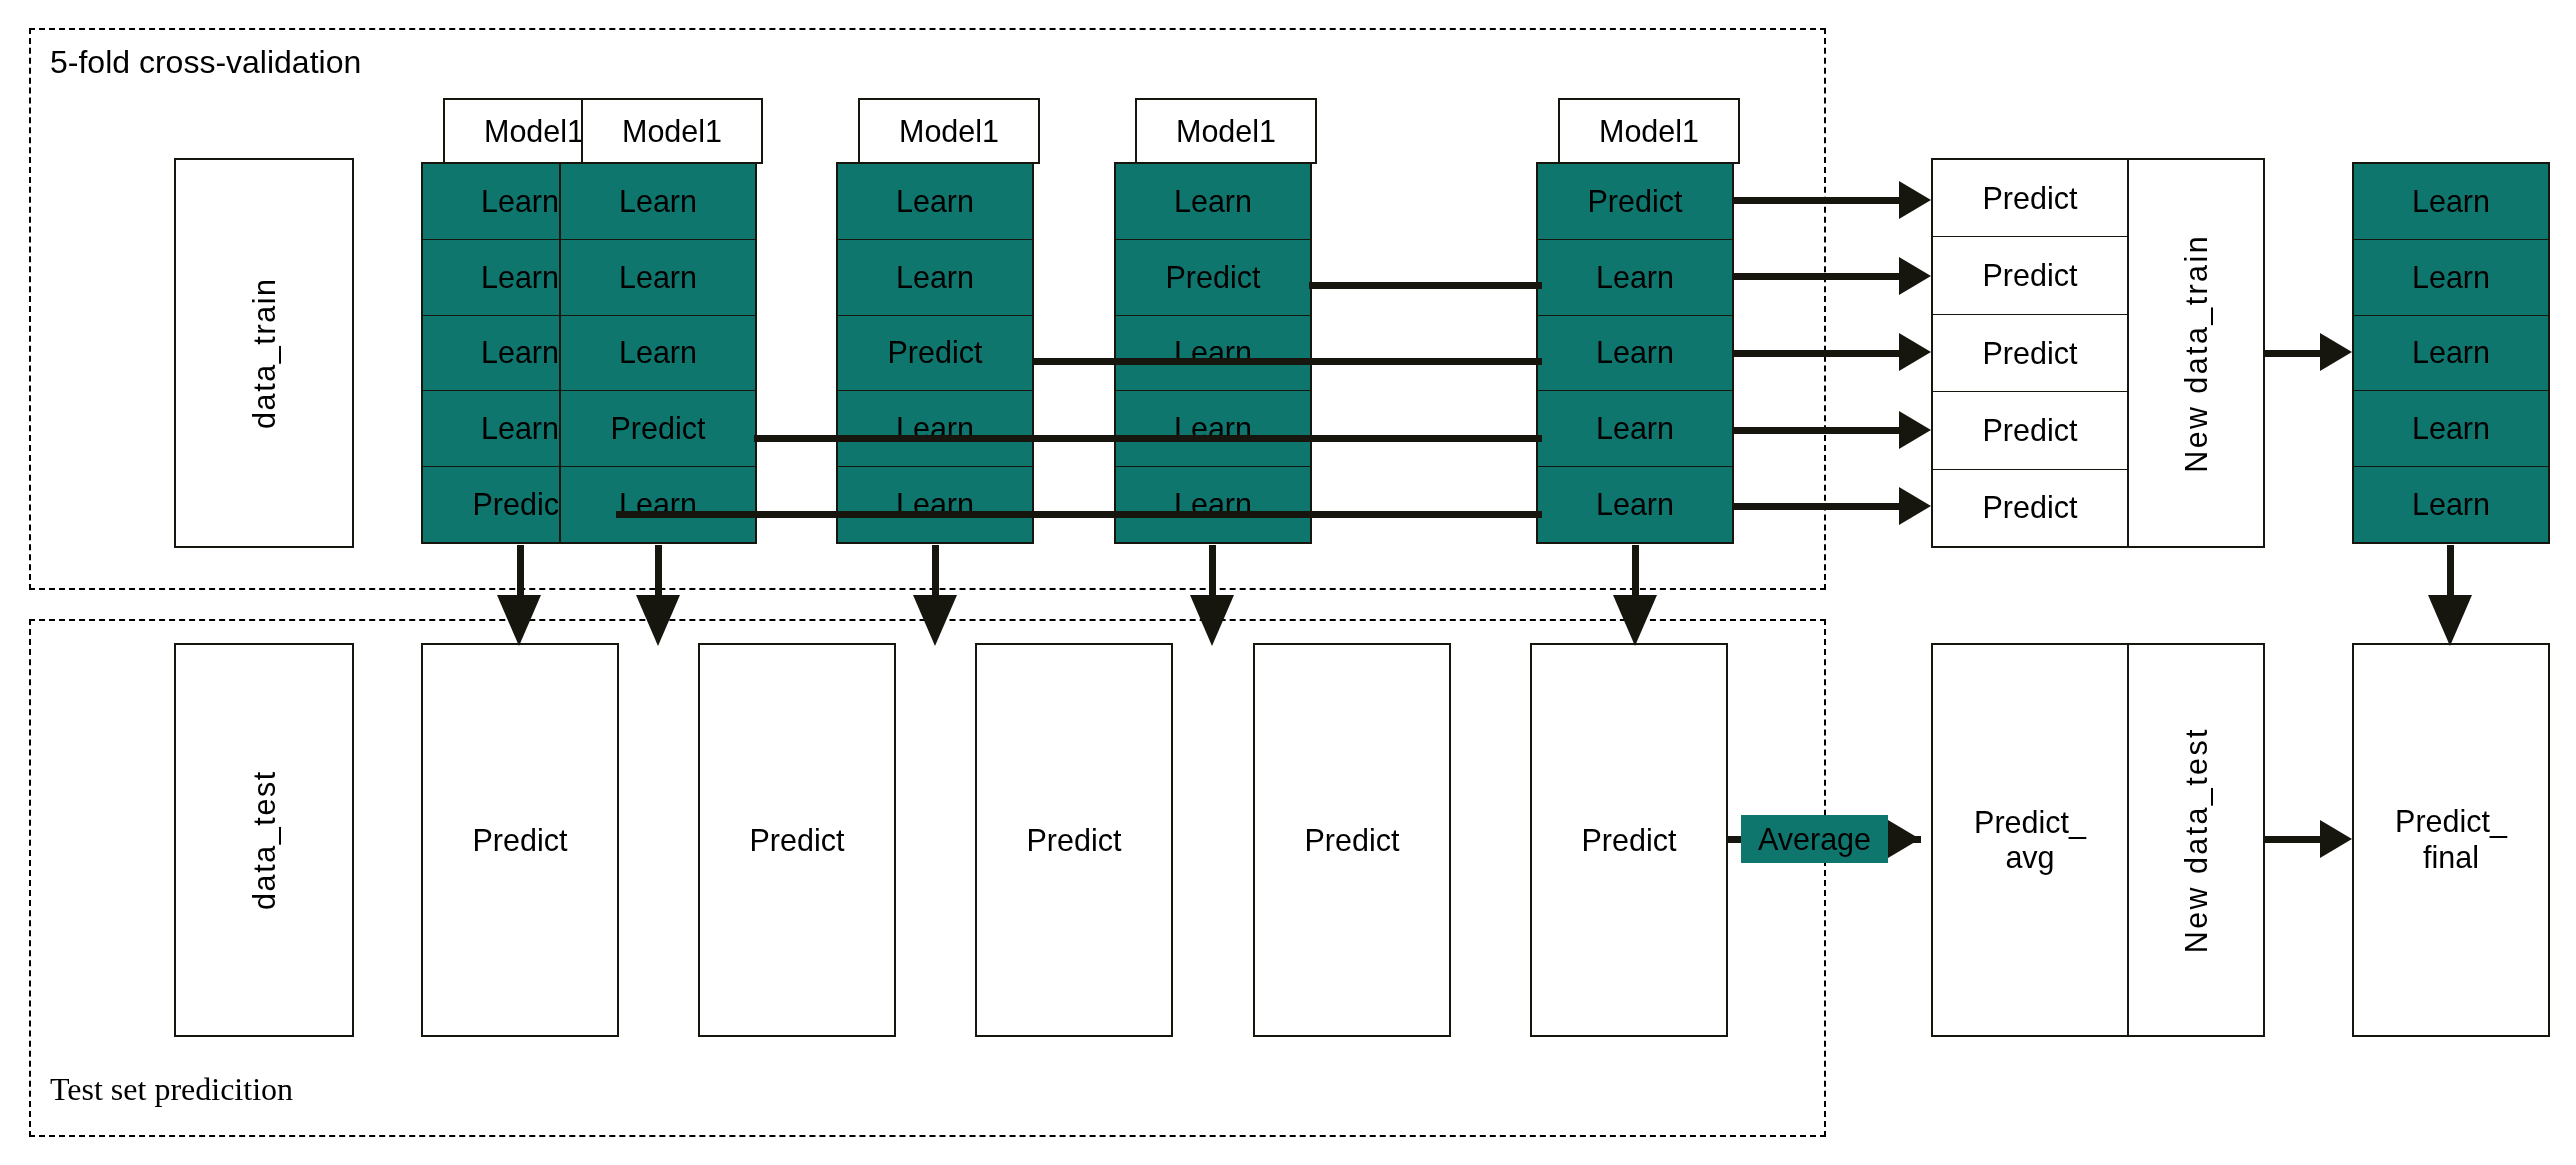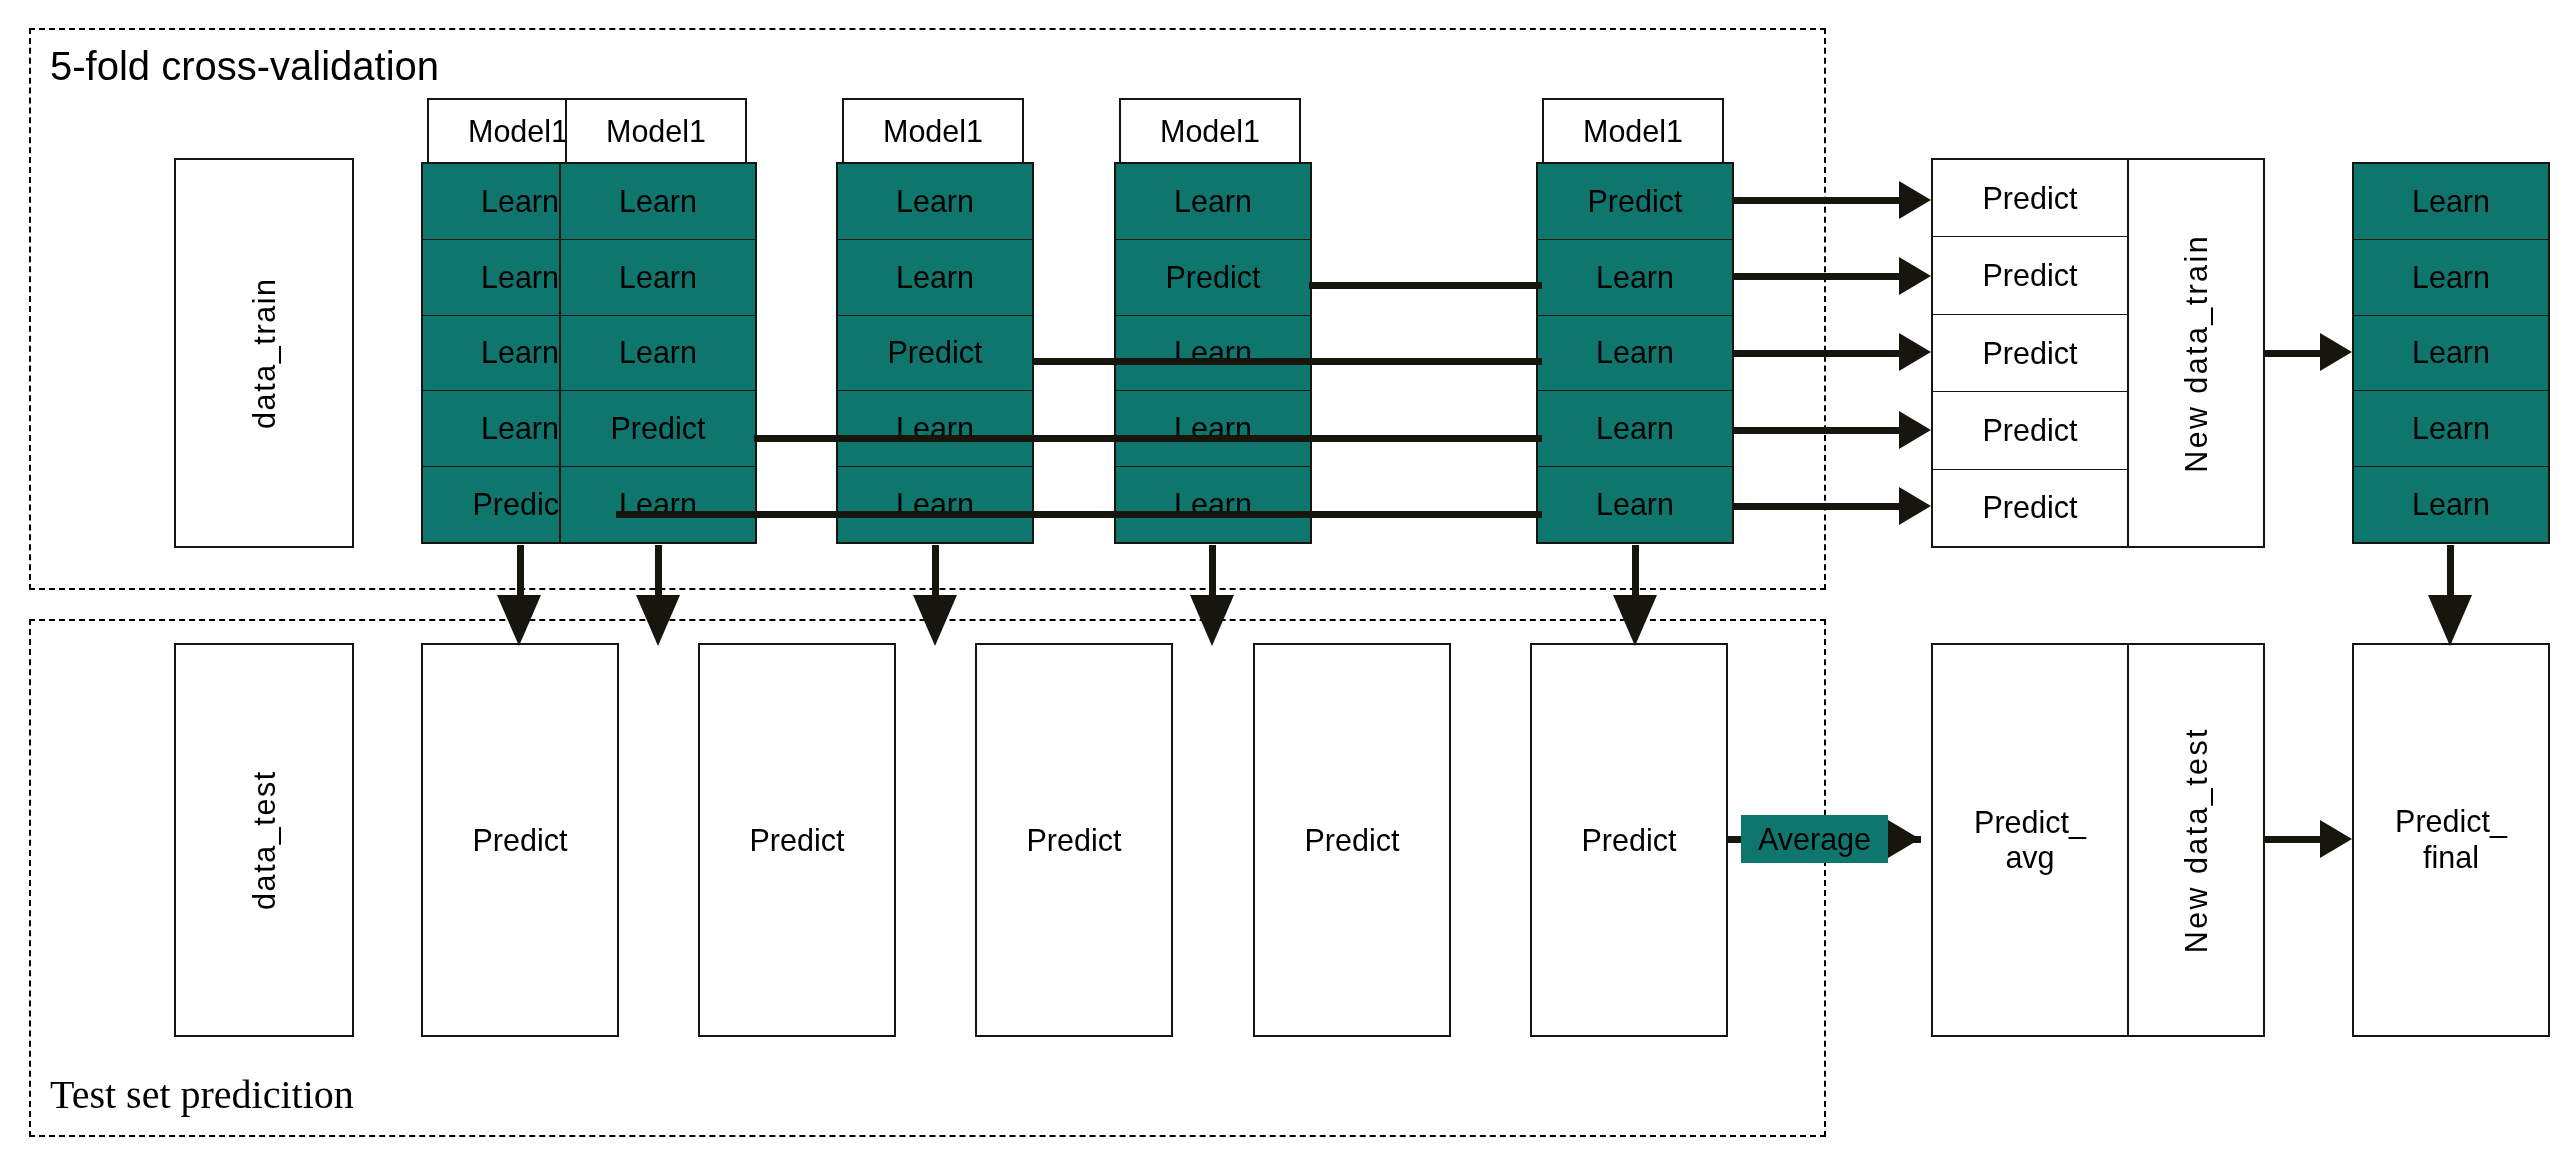--- a/index.html
+++ b/index.html
@@ -1,27 +1,27 @@
 <!DOCTYPE html>
 <html style="font-size:13px"><head>
 <meta charset="utf-8">
 <style>
   html,body{margin:0;padding:0;background:#ffffff;}
   body{font-family:"Liberation Sans","DejaVu Sans",sans-serif;}
   #stage{position:relative;width:2576px;height:1166px;background:#fff;overflow:hidden;}
 
   
   .section{position:absolute;border:2.4px dashed #000;box-sizing:border-box;}
-  .section-title{position:absolute;font-size:40px;color:#000;white-space:nowrap;}
+  .section-title{position:absolute;font-size:32px;color:#000;white-space:nowrap;}
 
   
   .box{position:absolute;box-sizing:border-box;border:2.4px solid #16160f;background:#fff;}
 
   .hdr{position:absolute;box-sizing:border-box;border:2.4px solid #16160f;background:#fff;
-       display:flex;align-items:center;justify-content:center;font-size:30.5px;color:#000;z-index:1;}
+       display:flex;align-items:center;justify-content:center;font-size:30.5px;color:#000;z-index:1;margin-left:16px;}
 
   .fold{position:absolute;box-sizing:border-box;border:2.4px solid #16160f;background:#fff;
         display:flex;flex-direction:column;z-index:2;}
   .fold .cell{flex:1 1 0;display:flex;align-items:center;justify-content:center;
         font-size:30.5px;color:#000;border-bottom:1.6px solid #16160f;background:#0f766e;}
   .fold .cell:last-child{border-bottom:none;}
 
   .tall{position:absolute;box-sizing:border-box;border:2.4px solid #16160f;background:#fff;
         display:flex;align-items:center;justify-content:center;font-size:30.5px;color:#000;}
 

